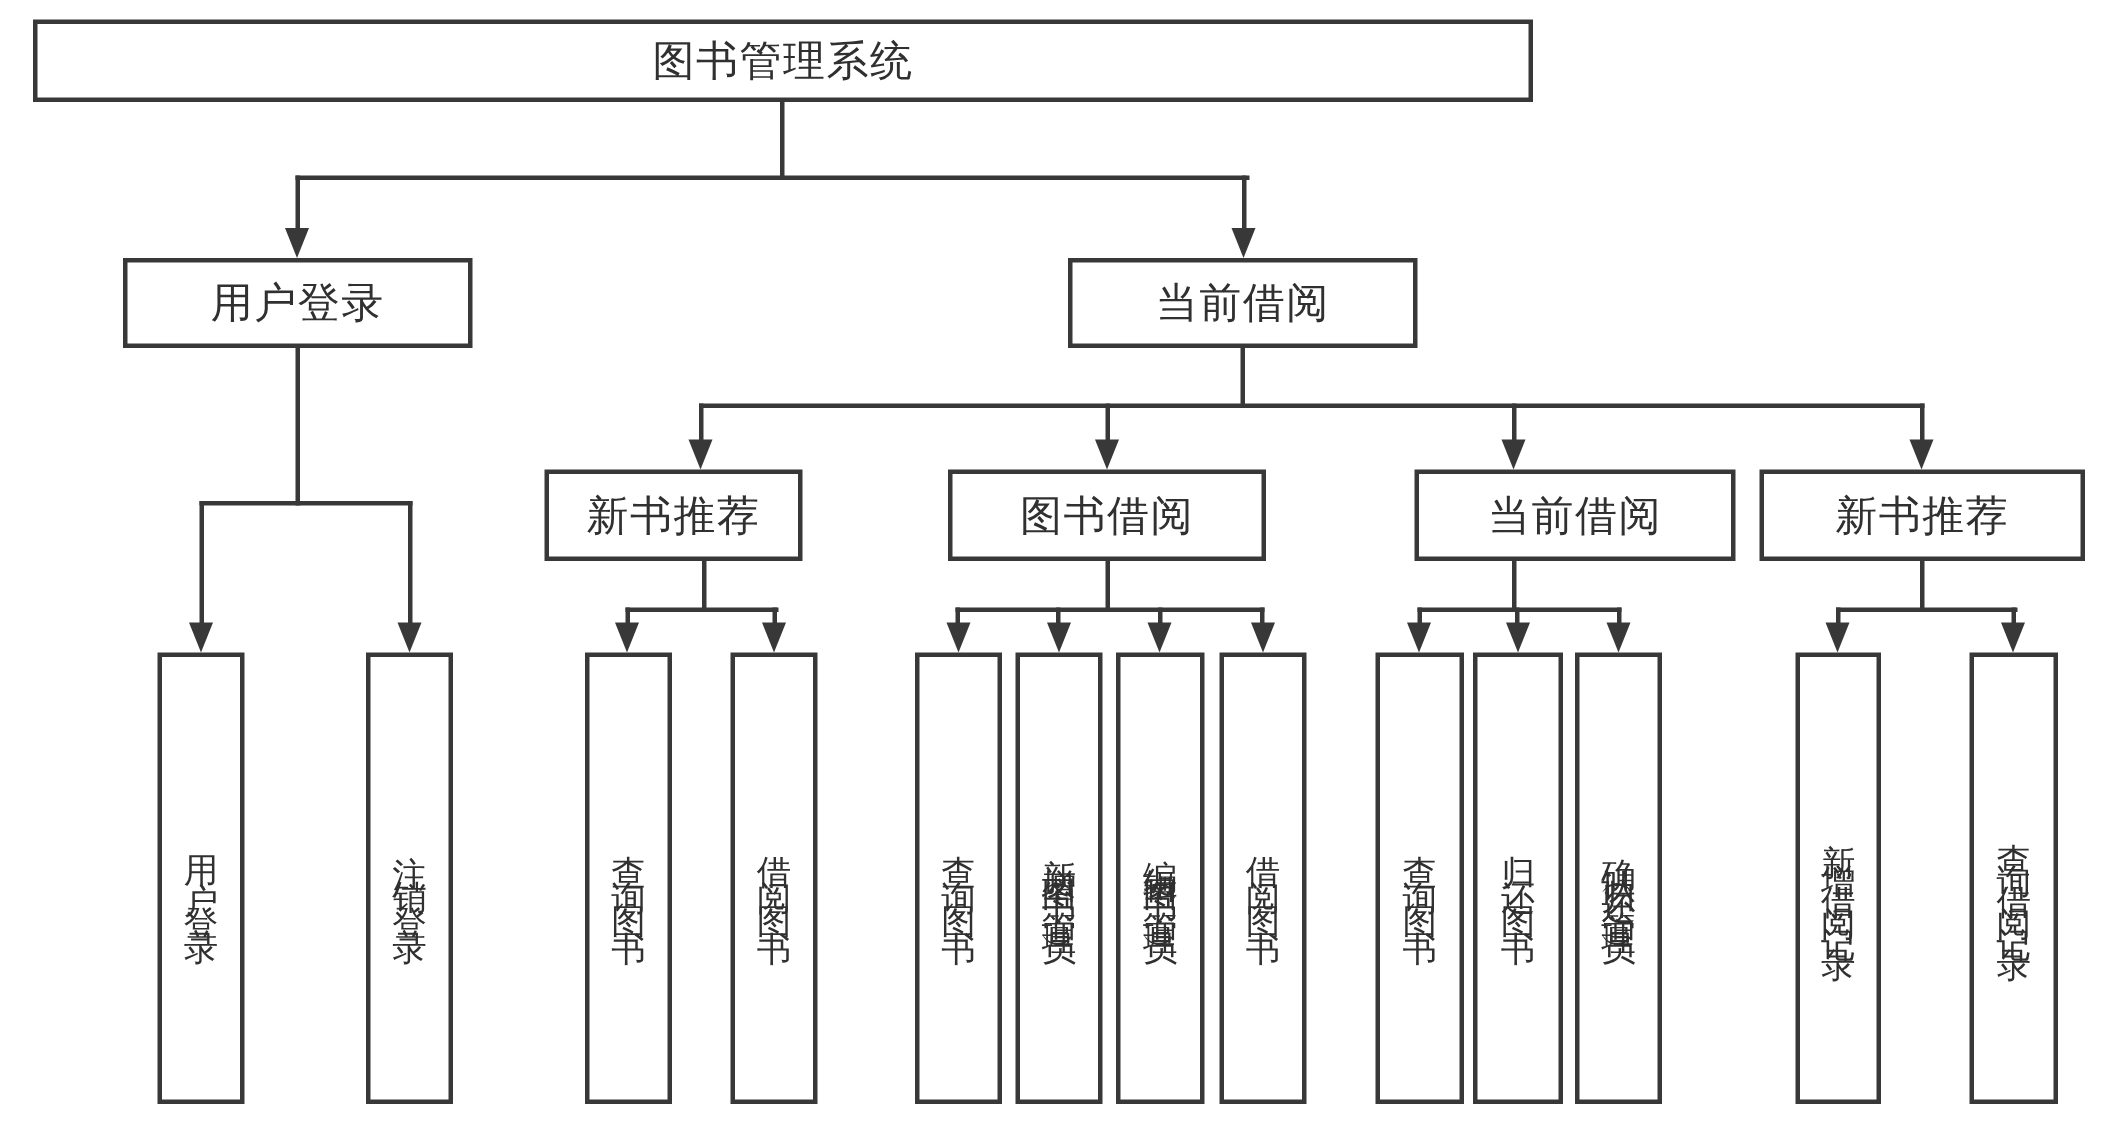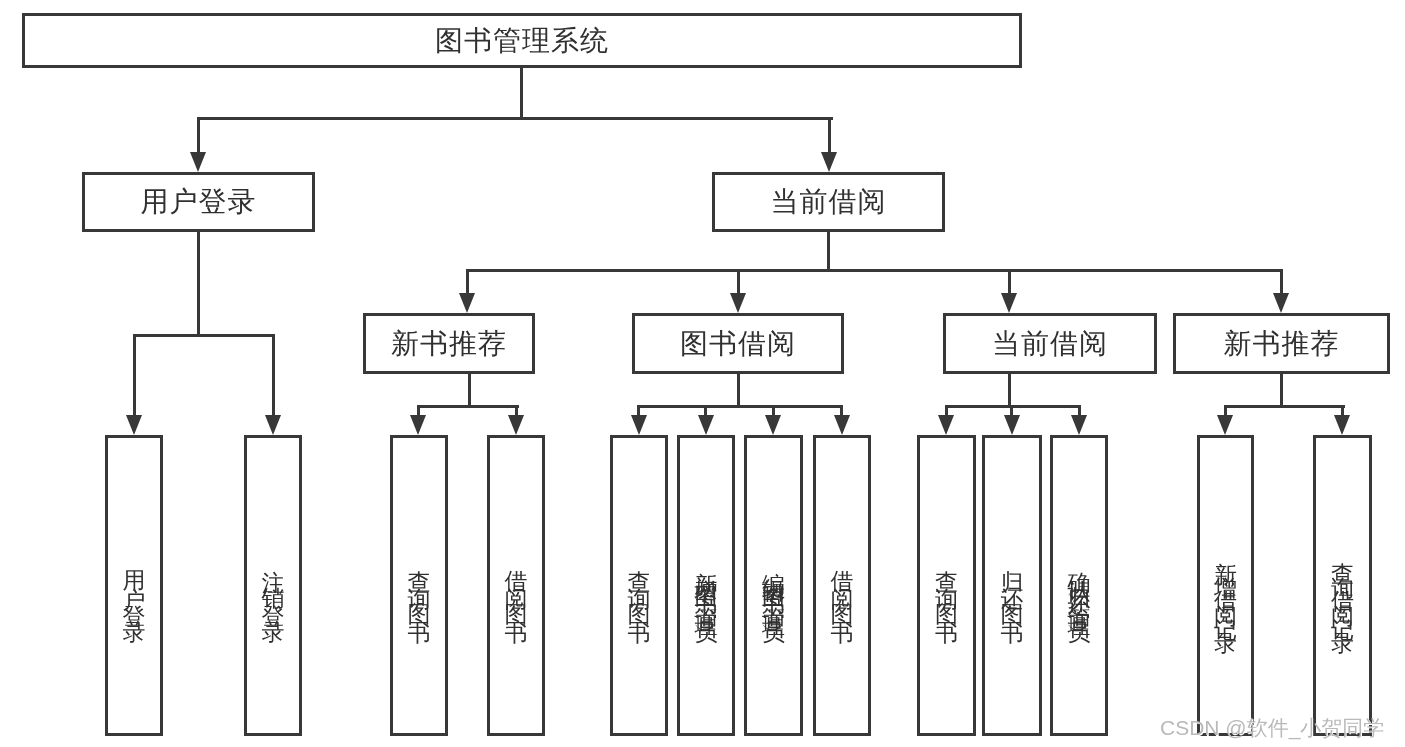--- a/index.html
+++ b/index.html
@@ -184,15 +184,14 @@
 
   <div>
     <div class="vl" style="left:1280px;top:373px;height:35px;"></div>
     <div class="hl" style="left:1224px;top:405px;width:121px;"></div>
     <div class="vl" style="left:1224px;top:405px;height:14px;"></div>
     <div class="arr" style="left:1217px;top:415px;"></div>
     <div class="vl" style="left:1341px;top:405px;height:14px;"></div>
     <div class="arr" style="left:1334px;top:415px;"></div>
   </div>
 
-  <div class="watermark">CSDN @软件_小贺同学</div>
 
 </div>
 
 </body></html>

